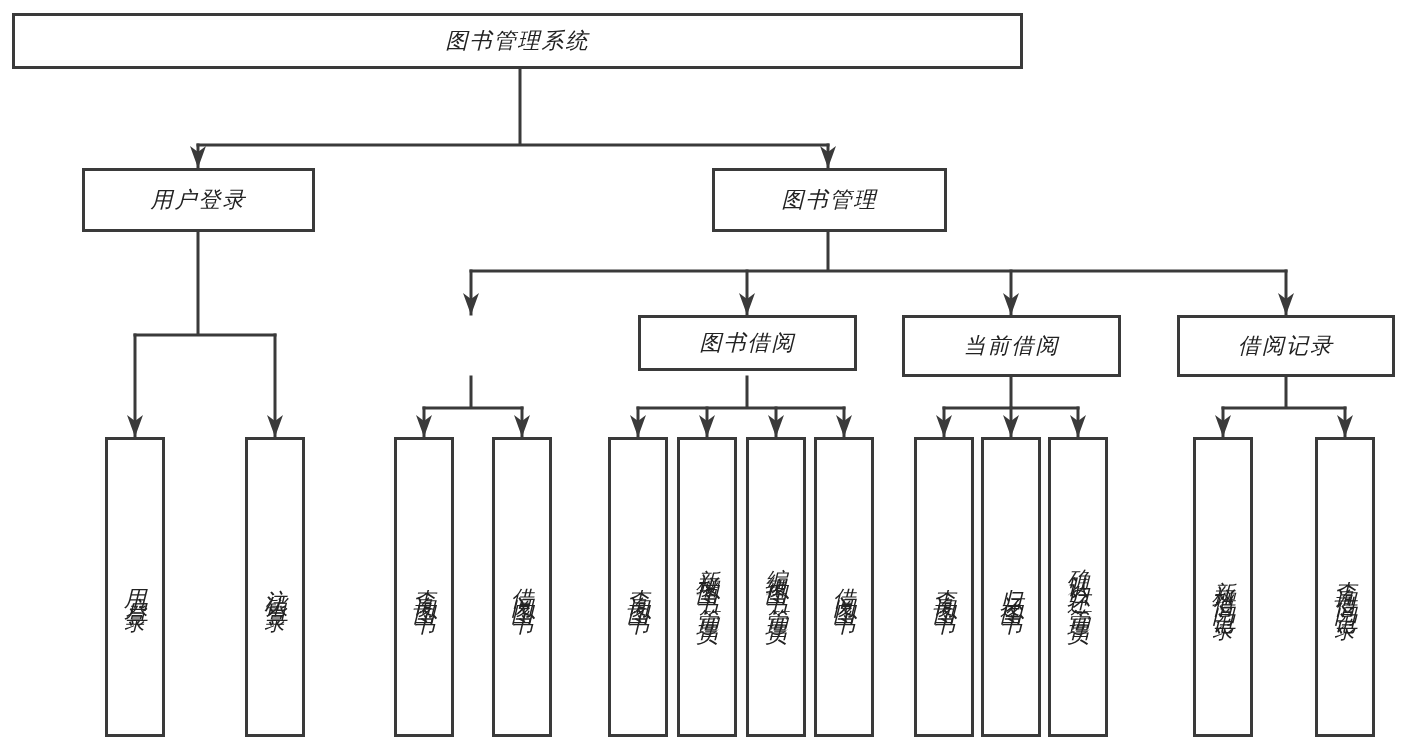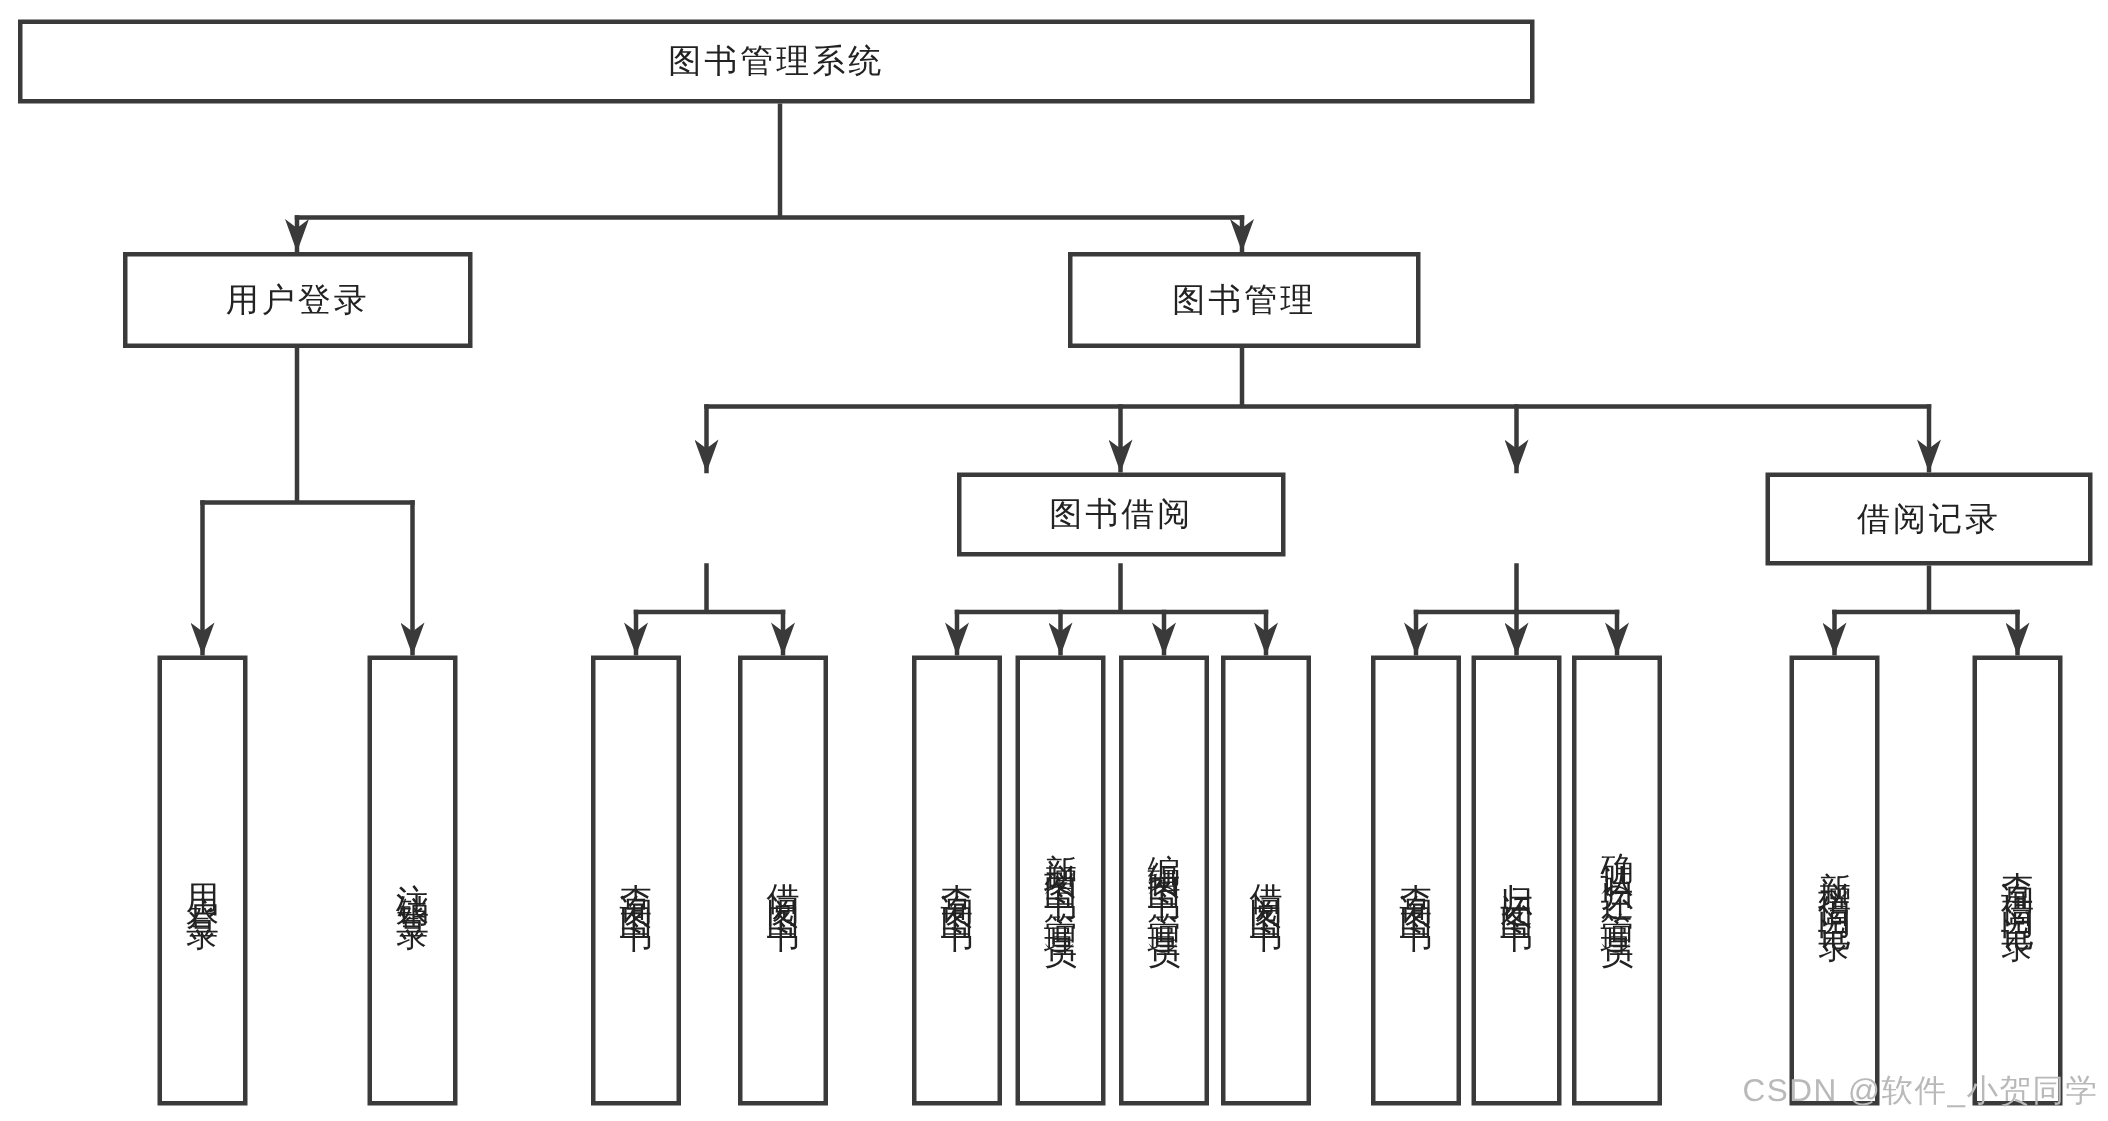--- a/index.html
+++ b/index.html
@@ -2,21 +2,21 @@
 <html style="--line: #3a3a3a; --box-fill: #ffffff; --text: #222222; --background: #ffffff; --watermark: #b9b9b9;"><head>
 <meta charset="utf-8">
 <title>Diagram</title>
 <style>
   :root{
     --line:#3a3a3a; --box-fill:#ffffff; --text:#222222; --background:#ffffff; --watermark:#b9b9b9;
   }
   html,body{margin:0;padding:0;background:var(--background);}
   .canvas{
     position:relative; width:1405px; height:747px; background:var(--background);
-    font-family:"Liberation Sans","DejaVu Sans",sans-serif; overflow:hidden;
+    font-family:"Liberation Sans","DejaVu Sans",sans-serif; overflow:hidden;font-style:italic;
   }
   .wires{position:absolute;left:0;top:0;width:1405px;height:747px;}
   .box{
     position:absolute; box-sizing:border-box; background:var(--box-fill);
     border:3px solid var(--line); color:var(--text);
     display:flex; align-items:center; justify-content:center;
   }
   .hbox{font-size:22px; letter-spacing:2px;}
   .vbox{font-size:22px;}
   .vbox .lbl{
@@ -79,20 +79,23 @@
   <div class="box hbox" style="left:82px;top:168px;width:233px;height:64px">
     <span class="lbl">用户登录</span>
   </div>
   <div class="box hbox" style="left:712px;top:168px;width:235px;height:64px">
     <span class="lbl">图书管理</span>
   </div>
 
   <div class="box hbox" style="left:638px;top:315px;width:219px;height:56px">
     <span class="lbl">图书借阅</span>
   </div>
+  <div class="box hbox" style="left:902px;top:315px;width:219px;height:62px">
+    <span class="lbl">当前借阅</span>
+  </div>
   <div class="box hbox" style="left:1177px;top:315px;width:218px;height:62px">
     <span class="lbl">借阅记录</span>
   </div>
 
   <div class="box vbox" style="left:105px;top:437px;width:60px;height:300px">
     <span class="lbl">用户登录</span>
   </div>
   <div class="box vbox" style="left:245px;top:437px;width:60px;height:300px">
     <span class="lbl">注销登录</span>
   </div>
@@ -127,15 +130,14 @@
     <span class="lbl">确认归还（管理员）</span>
   </div>
 
   <div class="box vbox" style="left:1193px;top:437px;width:60px;height:300px">
     <span class="lbl">新增借阅记录</span>
   </div>
   <div class="box vbox" style="left:1315px;top:437px;width:60px;height:300px">
     <span class="lbl">查询借阅记录</span>
   </div>
 
-  <div class="watermark">CSDN @软件_小贺同学</div>
 
 </div>
 
 </body></html>

